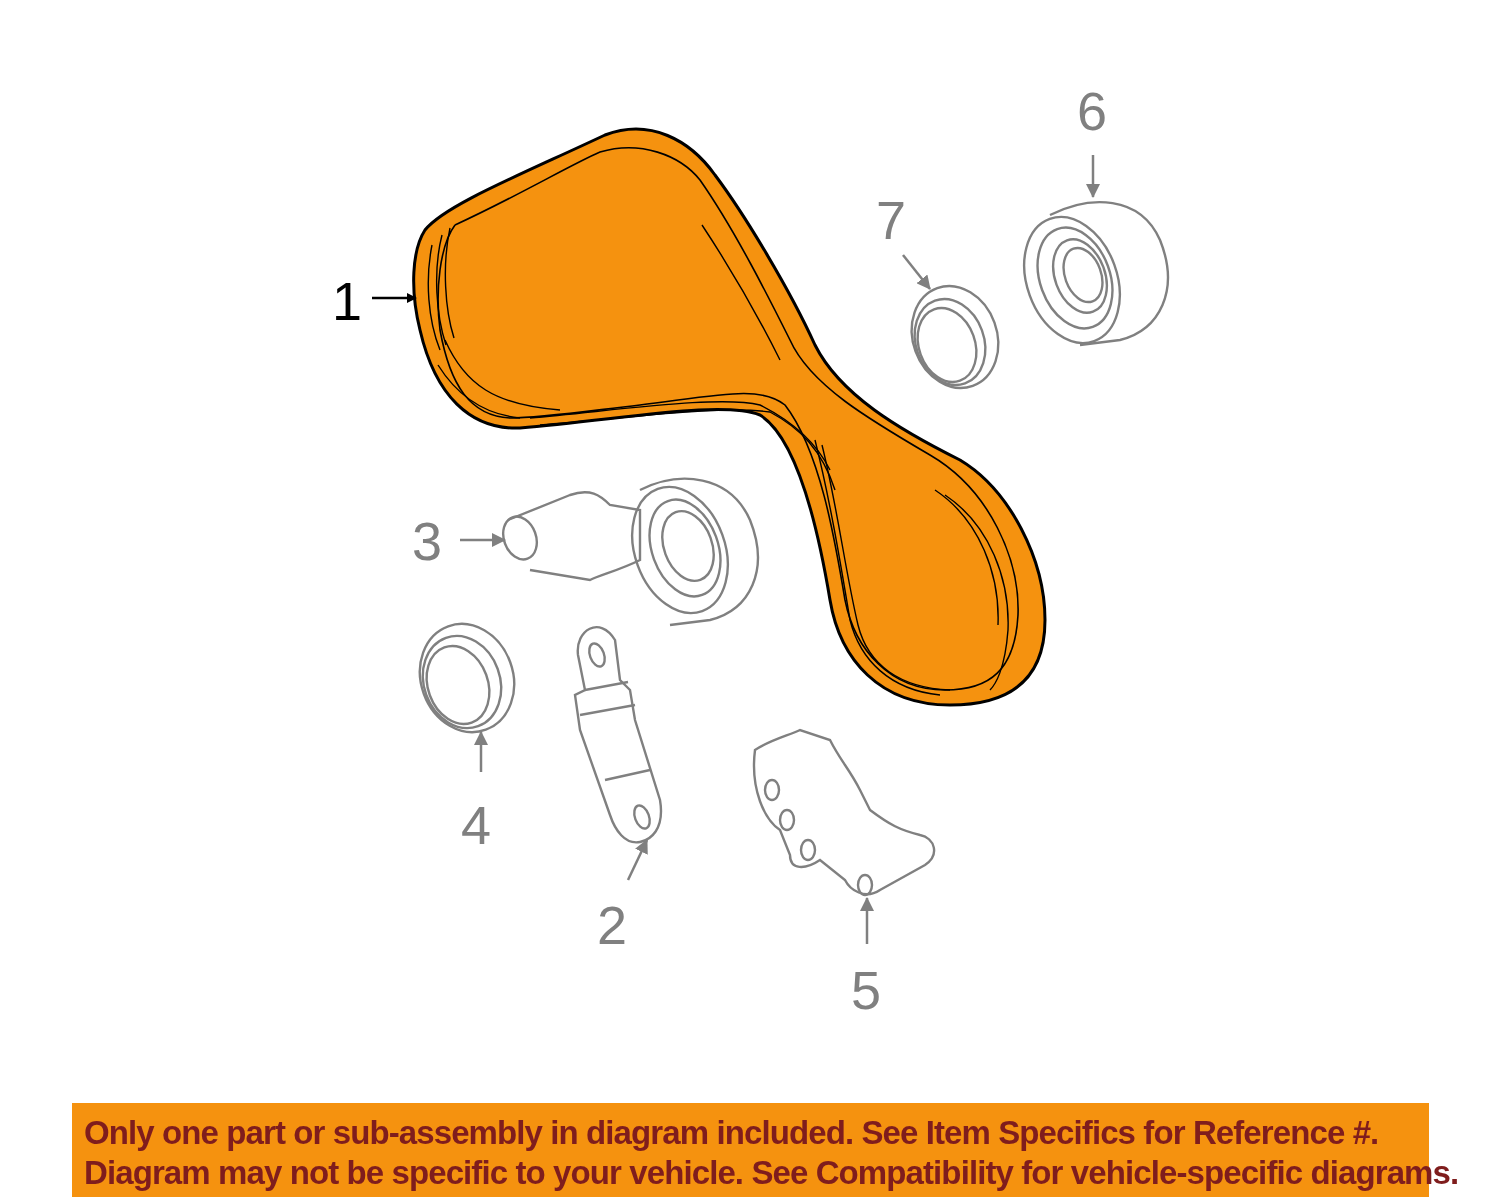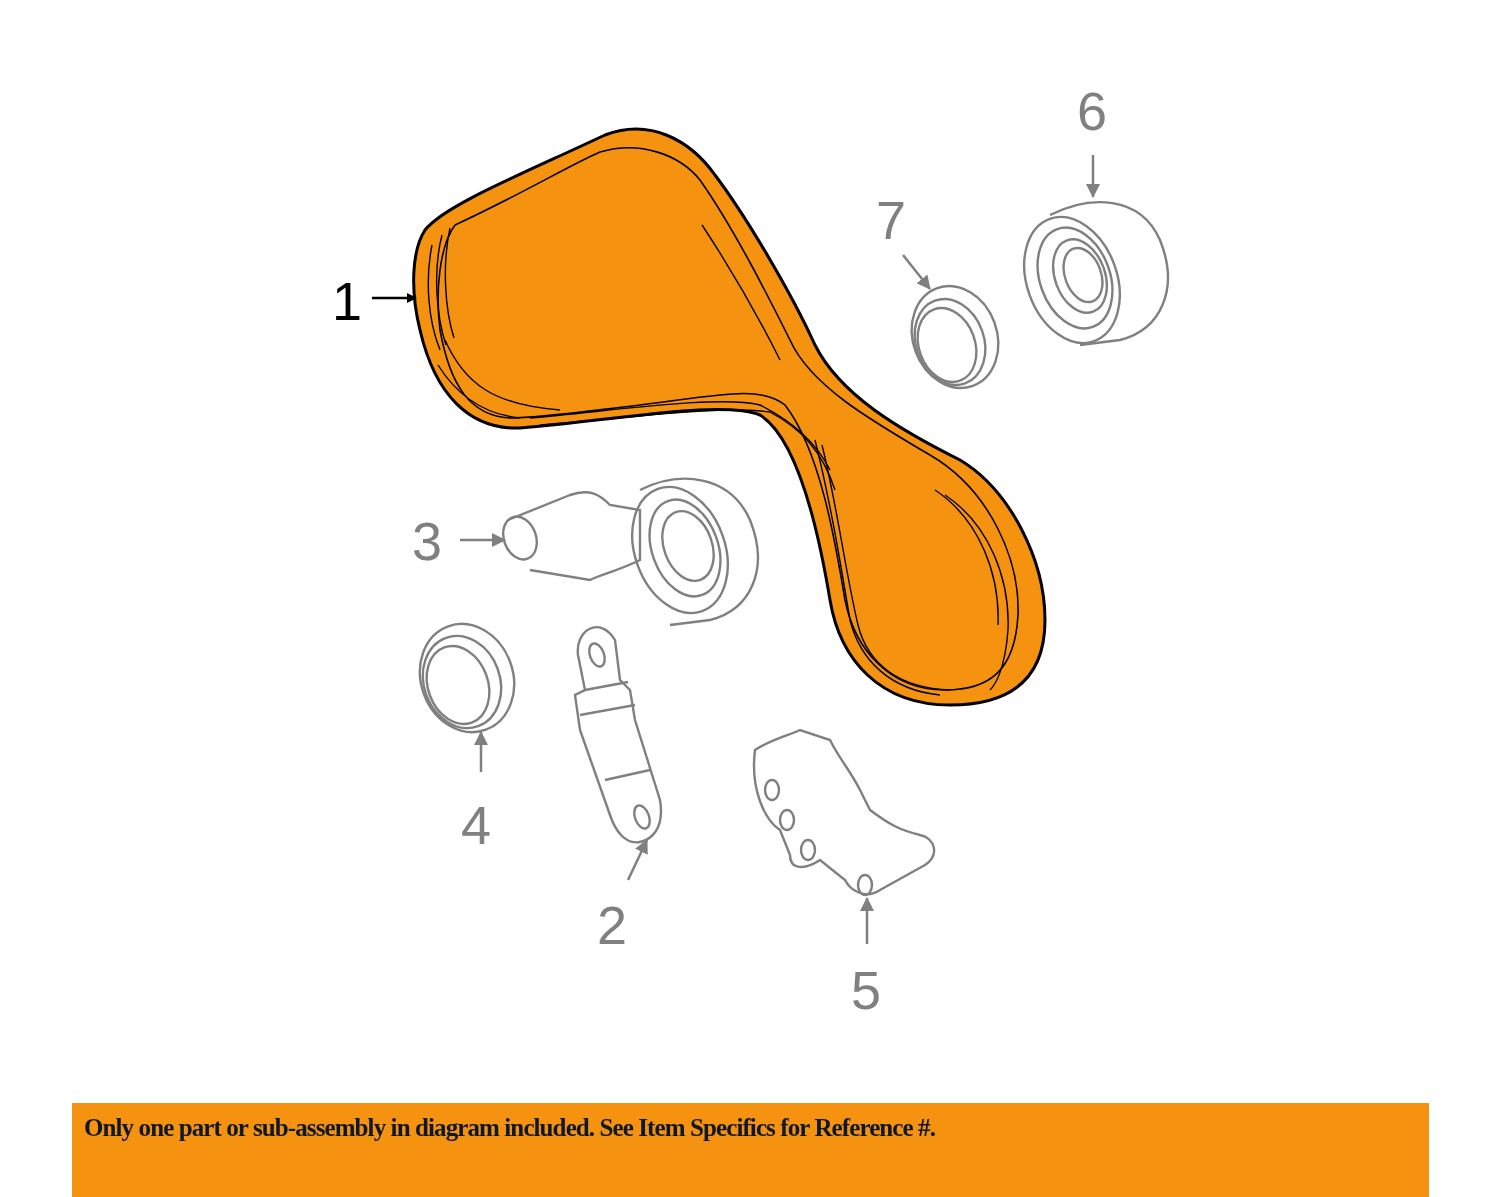--- a/index.html
+++ b/index.html
@@ -1,21 +1,21 @@
 <!DOCTYPE html>
 <html><head>
 <meta charset="utf-8">
 <style>
   html, body { margin:0; padding:0; background:#ffffff; }
   body { width:1500px; height:1197px; position:relative; overflow:hidden; font-family:"Liberation Sans", sans-serif; }
   #diagram { position:absolute; left:0; top:0; width:1500px; height:1197px; }
   .callout { position:absolute; font-family:"Liberation Sans", sans-serif; font-size:54px; line-height:54px; color:#808080; }
   .callout.active { color:#000000; }
   .banner { position:absolute; left:72px; top:1103px; width:1357px; height:94px; background:#f5920f; }
-  .banner-line { position:absolute; left:12px; font-family:Liberation Serif, serif; font-weight:bold; font-size:25px; color:#0f172a; letter-spacing:-0.9px; white-space:nowrap; }
+  .banner-line { position:absolute; left:12px; font-family:Liberation Sans, sans-serif; font-weight:bold; font-size:33px; color:#7f1d1d; letter-spacing:-0.9px; white-space:nowrap; }
 </style>
 </head>
 <body>
 
 <svg id="diagram" viewBox="0 0 1500 1197" xmlns="http://www.w3.org/2000/svg">
   <defs>
     <marker id="ahB" markerWidth="10" markerHeight="10" refX="9" refY="5" orient="auto" markerUnits="userSpaceOnUse">
       <path d="M0,0 L10,5 L0,10 Z" fill="#000"></path>
     </marker>
     <marker id="ahG" markerWidth="14" markerHeight="14" refX="13" refY="7" orient="auto" markerUnits="userSpaceOnUse">
@@ -98,13 +98,14 @@
 <div class="callout active" style="left:332px;top:274px;">1</div>
 <div class="callout" style="left:597px;top:898px;">2</div>
 <div class="callout" style="left:412px;top:514px;">3</div>
 <div class="callout" style="left:461px;top:798px;">4</div>
 <div class="callout" style="left:851px;top:963px;">5</div>
 <div class="callout" style="left:1077px;top:84px;">6</div>
 <div class="callout" style="left:876px;top:193px;">7</div>
 
 <div class="banner">
   <div class="banner-line" style="top:11px;">Only one part or sub-assembly in diagram included. See Item Specifics for Reference #.</div>
+  <div class="banner-line" style="top:51px;">Diagram may not be specific to your vehicle. See Compatibility for vehicle-specific diagrams.</div>
 </div>
 
 </body></html>

